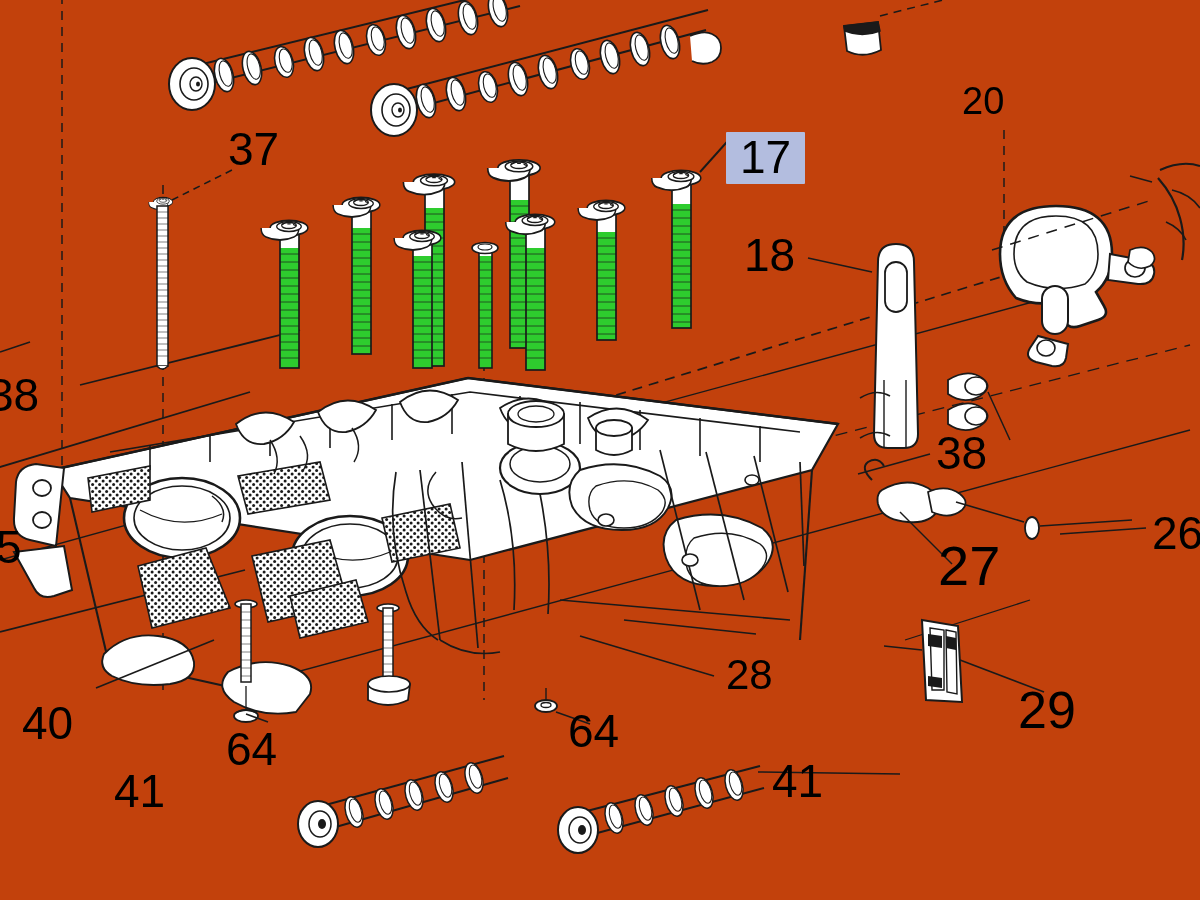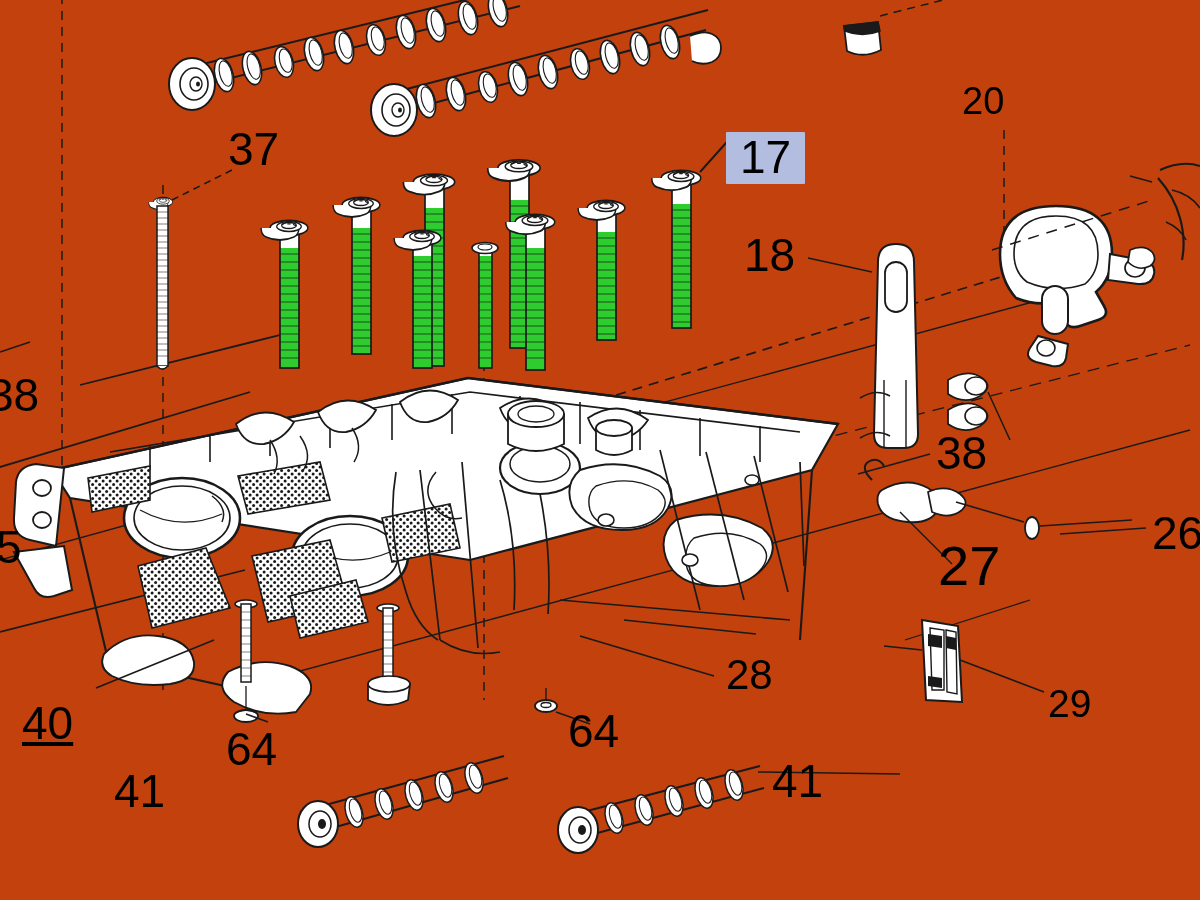--- a/index.html
+++ b/index.html
@@ -520,20 +520,20 @@
   <div class="callout" id="c-37" style="left:228px; top:126px; font-size:46px;">37</div>
   <div class="callout highlighted" id="c-17" style="left:726px; top:88px; font-size:46px;margin-top:44px;">17</div>
   <div class="callout" id="c-20" style="left:962px; top:82px; font-size:38px;">20</div>
   <div class="callout" id="c-18" style="left:744px; top:232px; font-size:46px;">18</div>
   <div class="callout" id="c-38" style="left:-12px; top:372px; font-size:46px;">38</div>
   <div class="callout" id="c-25" style="left:936px; top:430px; font-size:46px;">38</div>
   <div class="callout" id="c-05" style="left:-4px; top:524px; font-size:46px;">5</div>
   <div class="callout" id="c-27" style="left:938px; top:538px; font-size:56px;">27</div>
   <div class="callout" id="c-26" style="left:1152px; top:510px; font-size:46px;">26</div>
   <div class="callout" id="c-28" style="left:726px; top:654px; font-size:42px;">28</div>
-  <div class="callout" id="c-29" style="left:1048px; top:684px; font-size:39px;">29</div>
-  <div class="callout" id="c-40" style="left:22px; top:700px; font-size:46px;text-decoration:underline;">40</div>
+  <div class="callout" id="c-29" style="left:1018px; top:684px; font-size:52px;">29</div>
+  <div class="callout" id="c-40" style="left:22px; top:700px; font-size:46px;">40</div>
   <div class="callout" id="c-64a" style="left:226px; top:726px; font-size:46px;">64</div>
   <div class="callout" id="c-64b" style="left:568px; top:708px; font-size:46px;">64</div>
   <div class="callout" id="c-41a" style="left:114px; top:768px; font-size:46px;">41</div>
   <div class="callout" id="c-41b" style="left:772px; top:758px; font-size:46px;">41</div>
 
 </div>
 
 </body></html>

